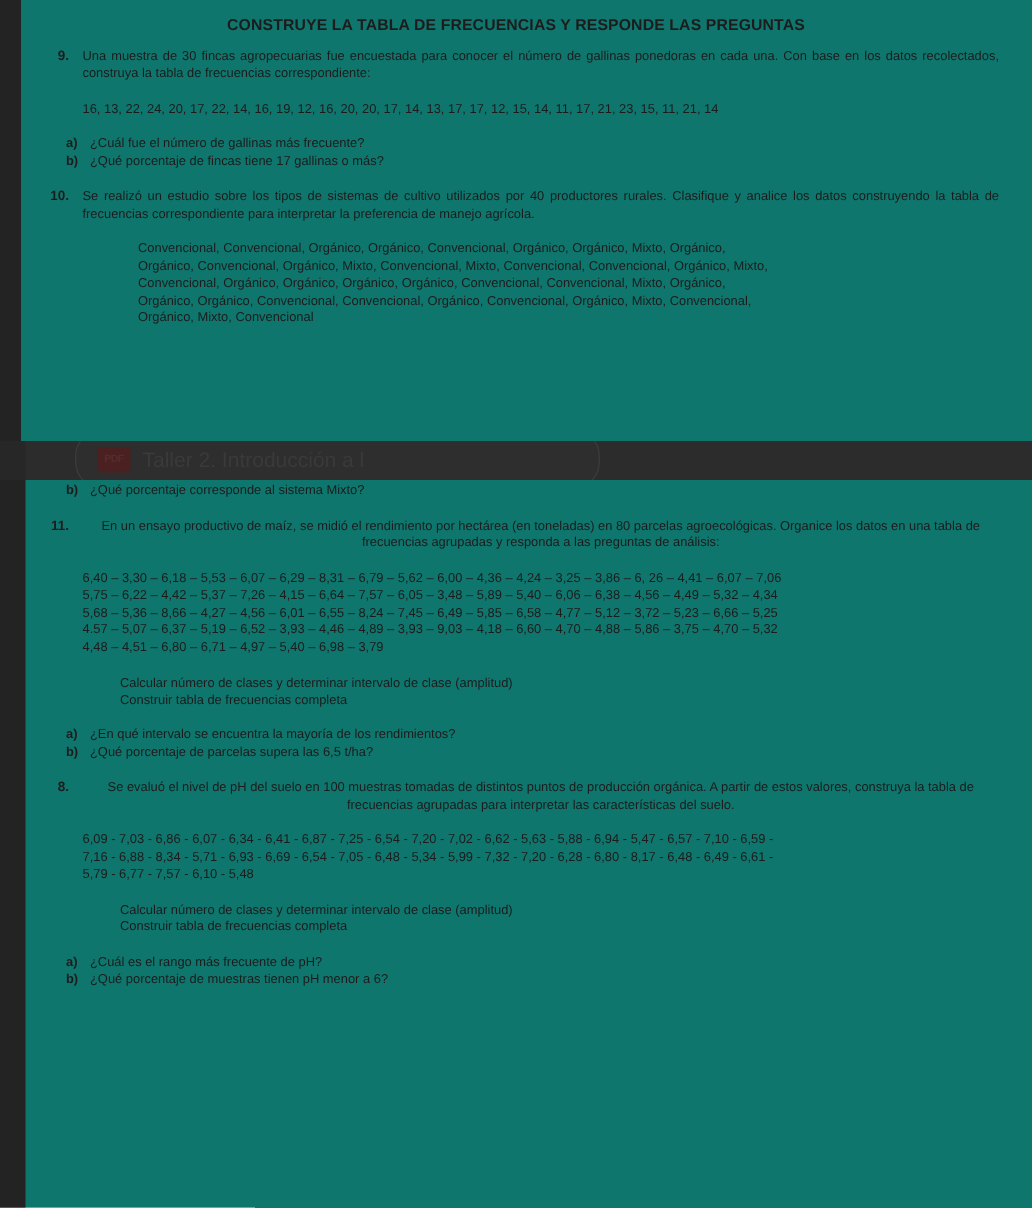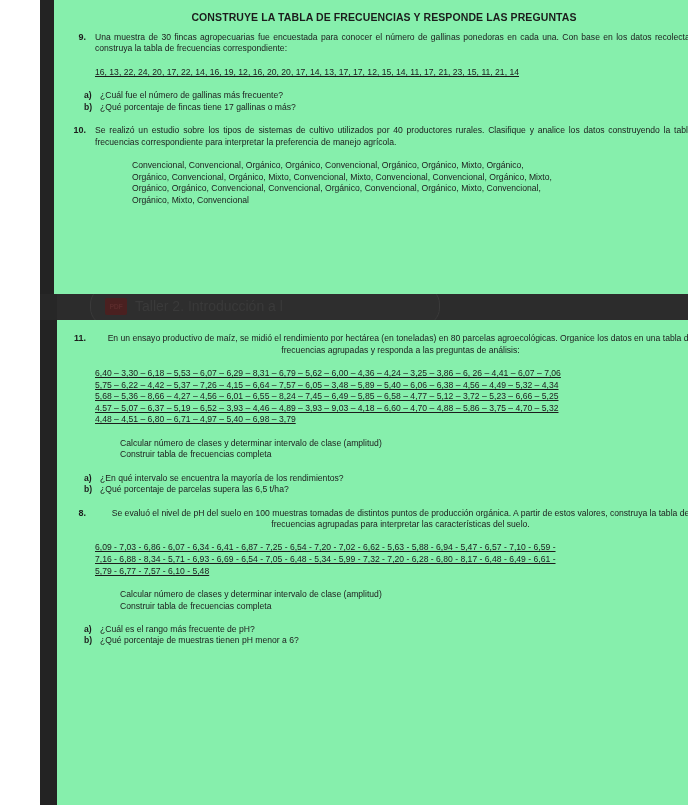--- a/index.html
+++ b/index.html
@@ -15,22 +15,21 @@
     overflow: hidden;
     font-family: "Liberation Sans", sans-serif;
     color: #1c1c1c;
     -webkit-font-smoothing: antialiased;
   }
 
   
   .page {
     position: absolute;
     inset: 0;
-    background: #86efac;
-    margin-left: 40px;
+    background: #0f766e;
   }
 
   
   .gutter-left {
     position: absolute;
     left: 0;
     top: 0;
     width: 14px;
     height: 294px;
     background: #232323;
@@ -138,21 +137,20 @@
     text-align: justify;
   }
   .qtext.nojust { text-align: center; }
 
   .data-line {
     font-size: 8.6px;
     line-height: 11.6px;
     padding-left: 55px;
     padding-right: 22px;
     box-sizing: border-box;
-    text-decoration: underline;
   }
   .data-just {
     font-size: 8.6px;
     line-height: 11.6px;
     padding-left: 92px;
     padding-right: 40px;
     box-sizing: border-box;
     text-align: justify;
   }
   .data-just > span { display: block; }
@@ -208,20 +206,21 @@
     <div class="sp4"></div>
 
     <div class="qblock">
       <span class="qnum">10.</span>
       <div class="qtext">Se realizó un estudio sobre los tipos de sistemas de cultivo utilizados por 40 productores rurales. Clasifique y analice los datos construyendo la tabla de frecuencias correspondiente para interpretar la preferencia de manejo agrícola.</div>
     </div>
     <div class="sp4"></div>
     <div class="data-just">
       <span>Convencional, Convencional, Orgánico, Orgánico, Convencional, Orgánico, Orgánico, Mixto, Orgánico,</span>
       <span>Orgánico, Convencional, Orgánico, Mixto, Convencional, Mixto, Convencional, Convencional, Orgánico, Mixto,</span>
+      <span>Convencional, Orgánico, Orgánico, Orgánico, Orgánico, Convencional, Convencional, Mixto, Orgánico,</span>
       <span>Orgánico, Orgánico, Convencional, Convencional, Orgánico, Convencional, Orgánico, Mixto, Convencional,</span>
       <span class="last">Orgánico, Mixto, Convencional</span>
     </div>
 
     <div style="height:92px"></div>
 
     <div class="subq">
       <span class="lab">a)</span>
       <span>¿Cuál es el tipo de sistema más utilizado?</span>
     </div>

